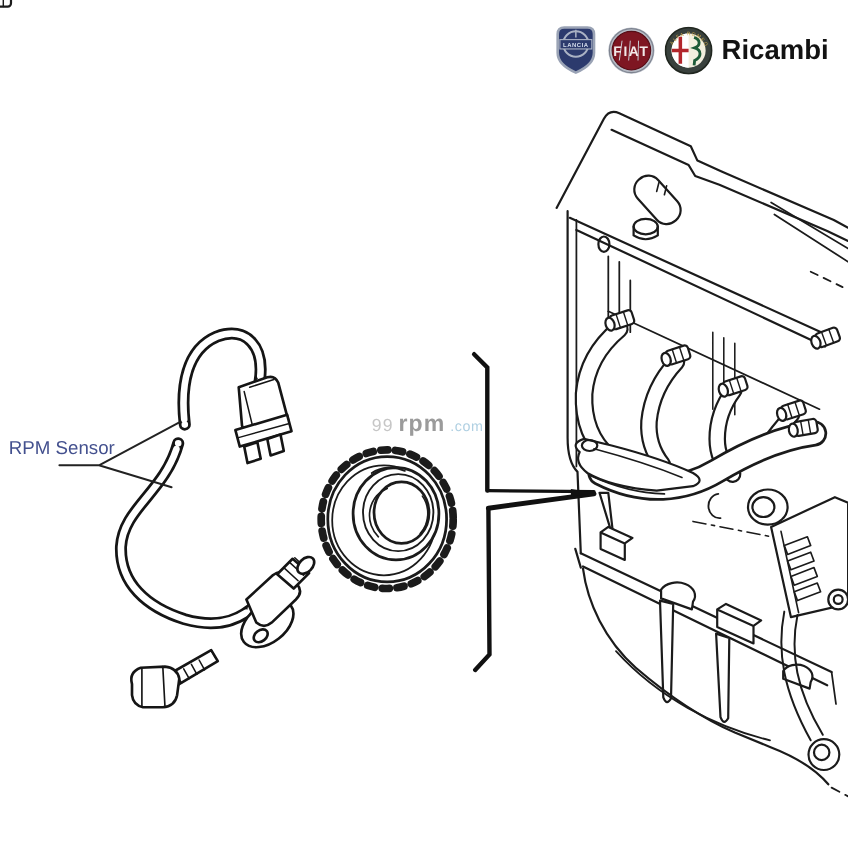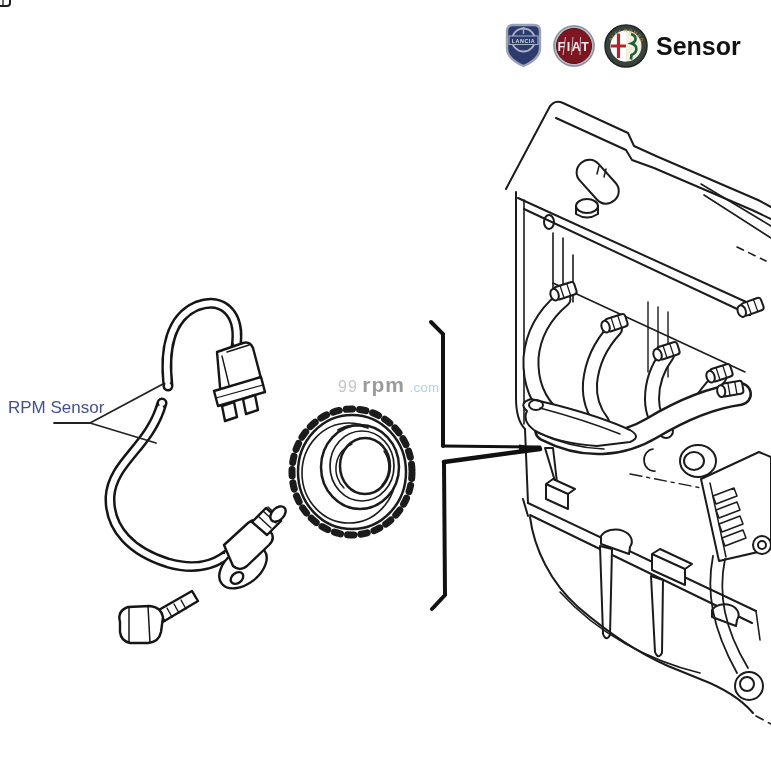--- a/index.html
+++ b/index.html
@@ -54,21 +54,21 @@
       <path d="M22,6.5 A15.5,15.5 0 0 0 22,37.5 Z" fill="#ffffff"></path>
       <path d="M14.5,9.5 L14.5,34 M6.8,22 L22,22" stroke="#b2262b" stroke-width="3.2"></path>
       <path d="M27,10 C33,12 33,17.5 27.5,19.5 C34,21.5 34,28 27.5,31 L27,35.5" fill="none" stroke="#1e5b38" stroke-width="2.6"></path>
       <path id="alfaArc" d="M6,24 A16,16 0 0 1 38,24" fill="none"></path>
       <text font-size="4.6" fill="#c8a54b" font-family="Liberation Sans, sans-serif" letter-spacing="0.8">
         <textPath href="#alfaArc" startOffset="14%">ALFA ROMEO</textPath>
       </text>
     </svg>
 
     <div class="brand-text">
-      <div>Sensor</div>
+      <div>Ricambi</div>
     </div>
   </div>
 
   <svg class="diagram" viewBox="0 0 771 771">
 
     <g stroke="#1b1b1b" stroke-width="2" fill="none" stroke-linecap="round" stroke-linejoin="round">
 
       <path d="M506,189 L549,108 Q554,99 563,103 L628,133 L634,146 L656,156 L758,200 L771,207"></path>
       <path d="M556,118 L626,150 L632,160 L654,168 L752,210 L771,219"></path>
       <path d="M518,198 L755,306"></path>

